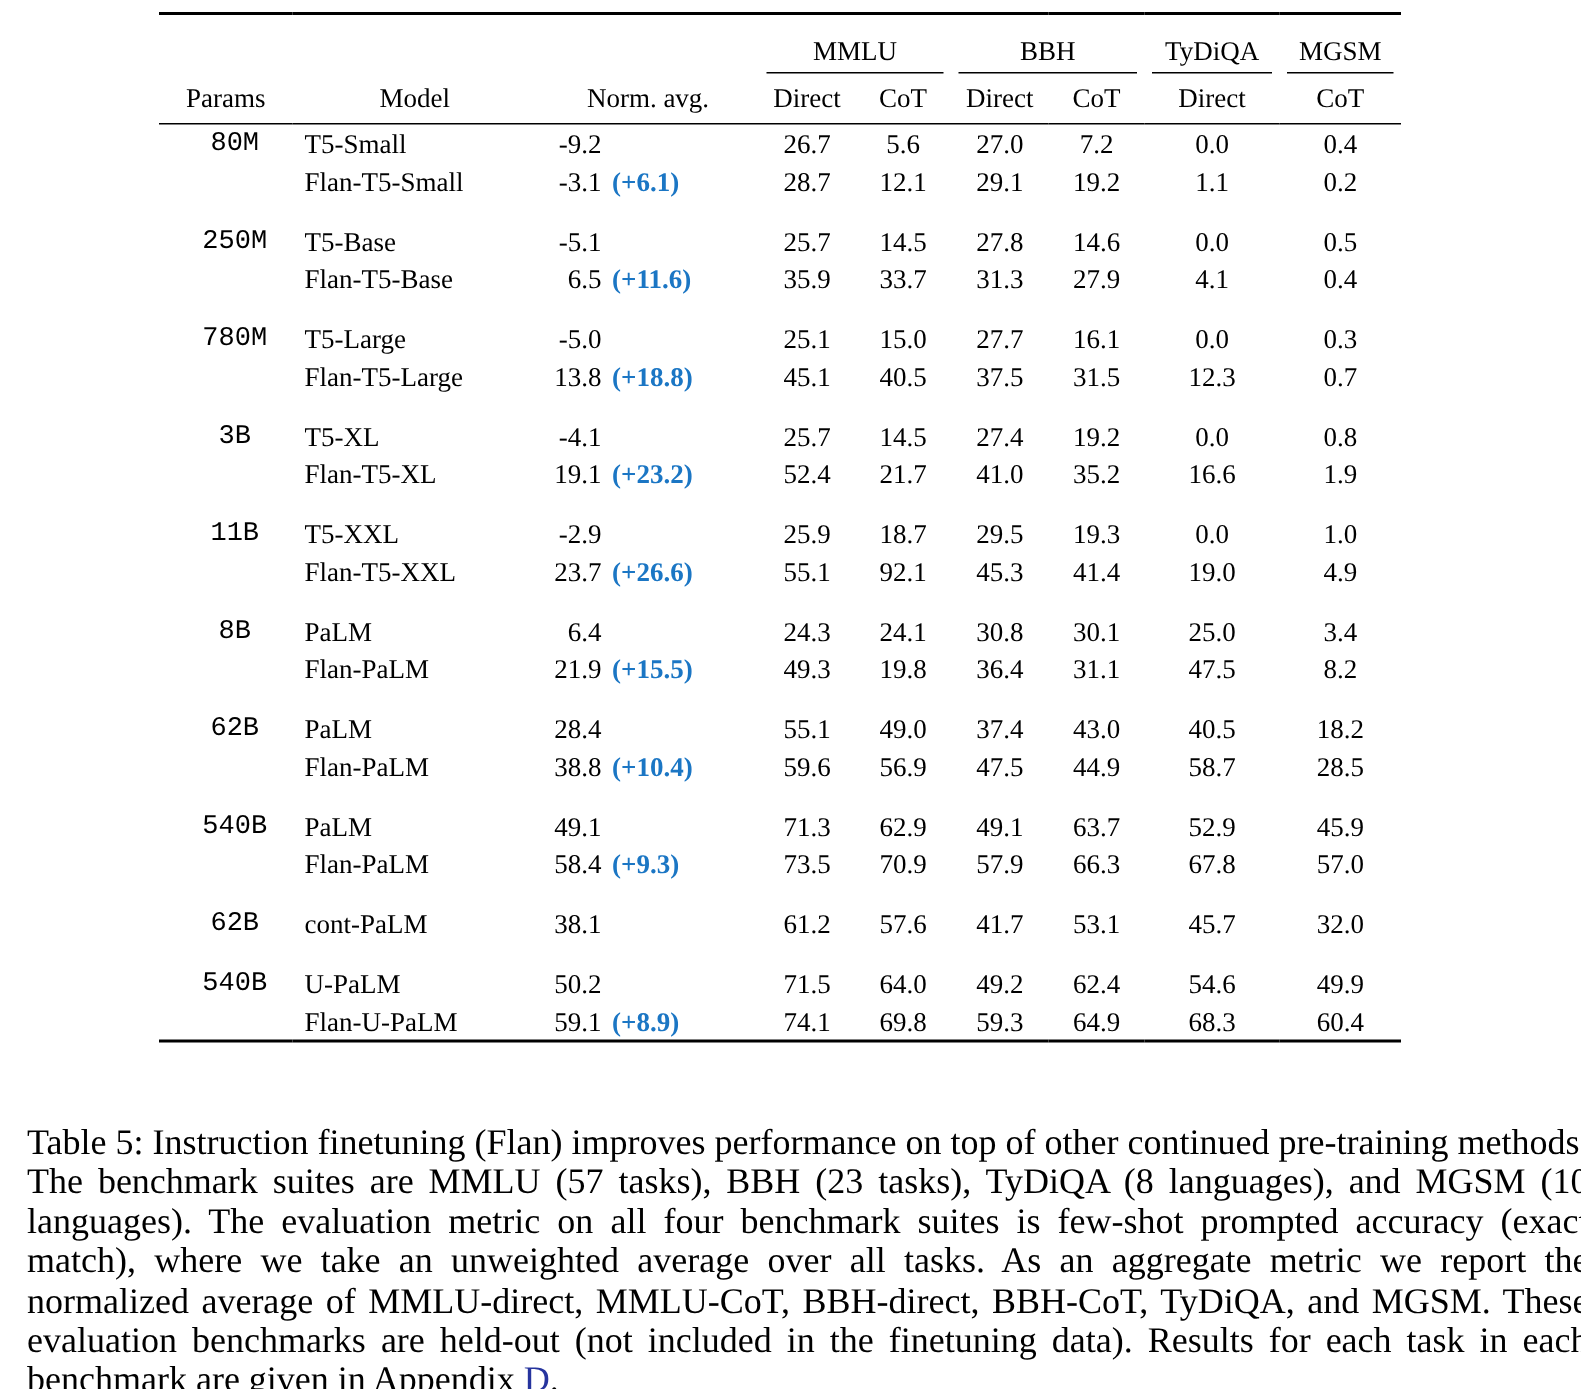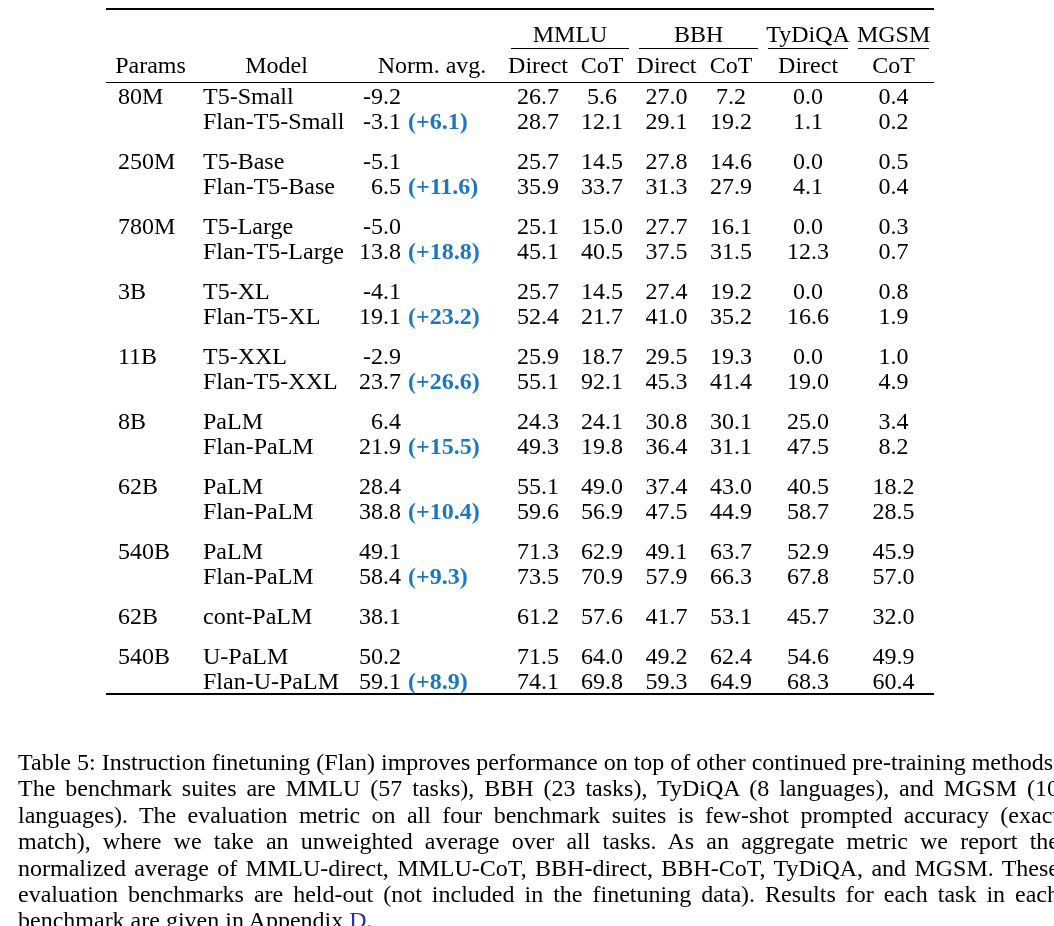--- a/index.html
+++ b/index.html
@@ -7,21 +7,21 @@
     width: 1054px; height: 926px; position: relative;
     font-family: "Liberation Serif", "DejaVu Serif", serif;
     color: #000;
   }
   .page { position: absolute; inset: 0; }
 
   table.results {
     position: absolute; left: 106px; top: 8px; width: 828px;
     border-collapse: collapse; table-layout: fixed;
     border-top: 2px solid #000; border-bottom: 2px solid #000;
-    font-size: 24px; line-height: 22px;
+    font-size: 18px; line-height: 22px;
   }
   col.c-params { width: 89px; }
   col.c-model  { width: 163px; }
   col.c-norm   { width: 148px; }
   col.c-md     { width: 64px; }
   col.c-mc     { width: 64px; }
   col.c-bd     { width: 65px; }
   col.c-bc     { width: 64px; }
   col.c-ty     { width: 90px; }
   col.c-mg     { width: 81px; }
@@ -33,21 +33,21 @@
   thead th.group::after {
     content: ""; position: absolute; left: 5px; right: 5px; bottom: 0;
     border-bottom: 1px solid #000;
   }
   thead tr.colhead th { padding: 5px 0 6px; border-bottom: 1.5px solid #000; text-align: center; }
   thead th.h-params { text-align: left; padding-left: 12px; }
   thead th.h-model  { text-align: left; padding-left: 8px; }
   thead th.h-norm   { text-align: left; padding-left: 5px; }
 
   tbody td { padding: 1.5px 0; }
-  tbody td.params { text-align: left; padding-left: 12px; }
+  tbody td.params { text-align: center; padding-left: 12px; font-family: Liberation Mono, monospace; }
   tbody td.model  { text-align: left; padding-left: 8px; }
   tbody td.norm   { text-align: left; }
   tbody td.num    { text-align: center; }
   tbody tr.group-start:not(:first-child) td { padding-top: 16.5px; }
 
   .nv { display: inline-block; min-width: 43px; text-align: right; }
   .nd { margin-left: 7px; color: var(--delta-blue, #1b76c4); font-weight: 700; }
 
   .caption {
     position: absolute; left: 7px; top: 738px; width: 1041px;

